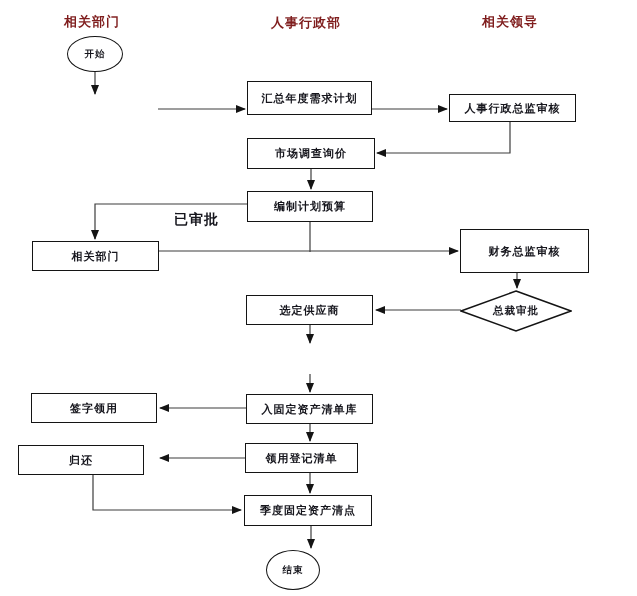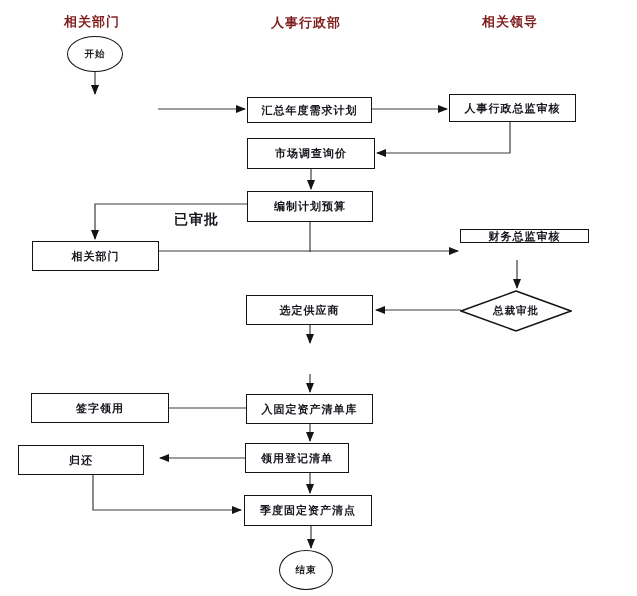--- a/index.html
+++ b/index.html
@@ -105,63 +105,63 @@
   </svg>
 
   <div class="col-header" style="left:62px;top:13px;width:60px">相关部门</div>
   <div class="col-header" style="left:271px;top:14px;width:64px">人事行政部</div>
   <div class="col-header" style="left:478px;top:13px;width:64px">相关领导</div>
 
   <div class="node oval" style="left:67px;top:36px;width:56px;height:36px">
     <span>开始</span>
   </div>
 
-  <div class="node" style="left:247px;top:97px;width:125px;height:26px">
+  <div class="node" style="left:247px;top:81px;width:125px;height:34px">
     <span>汇总年度需求计划</span>
   </div>
   <div class="node" style="left:449px;top:94px;width:127px;height:28px">
     <span>人事行政总监审核</span>
   </div>
   <div class="node" style="left:247px;top:138px;width:128px;height:31px">
     <span>市场调查询价</span>
   </div>
   <div class="node" style="left:247px;top:191px;width:126px;height:31px">
     <span>编制计划预算</span>
   </div>
   <div class="node" style="left:32px;top:241px;width:127px;height:30px">
     <span>相关部门</span>
   </div>
-  <div class="node" style="left:460px;top:229px;width:129px;height:14px">
+  <div class="node" style="left:460px;top:229px;width:129px;height:44px">
     <span>财务总监审核</span>
   </div>
   <div class="node" style="left:246px;top:295px;width:127px;height:30px">
     <span>选定供应商</span>
   </div>
   <div class="node" style="left:246px;top:394px;width:127px;height:30px">
     <span>入固定资产清单库</span>
   </div>
-  <div class="node" style="left:31px;top:393px;width:138px;height:30px">
+  <div class="node" style="left:31px;top:393px;width:126px;height:30px">
     <span>签字领用</span>
   </div>
-  <div class="node" style="left:245px;top:443px;width:104px;height:30px">
+  <div class="node" style="left:245px;top:443px;width:113px;height:30px">
     <span>领用登记清单</span>
   </div>
   <div class="node" style="left:18px;top:445px;width:126px;height:30px">
     <span>归还</span>
   </div>
   <div class="node" style="left:244px;top:495px;width:128px;height:31px">
     <span>季度固定资产清点</span>
   </div>
 
   <div class="decision-wrap" style="left:460px;top:290px;width:112px;height:42px">
     <svg width="112" height="42" viewBox="0 0 112 42" xmlns="http://www.w3.org/2000/svg">
       <polygon points="56,1 111,21 56,41 1,21" fill="#ffffff" stroke="#141414" stroke-width="1.5"></polygon>
     </svg>
     <span class="decision-label">总裁审批</span>
   </div>
 
-  <div class="node oval" style="left:279px;top:550px;width:54px;height:40px">
+  <div class="node oval" style="left:266px;top:550px;width:54px;height:40px">
     <span>结束</span>
   </div>
 
   <div class="edge-label" style="left:174px;top:211px;width:40px">已审批</div>
 
 </div>
 
 </body></html>

